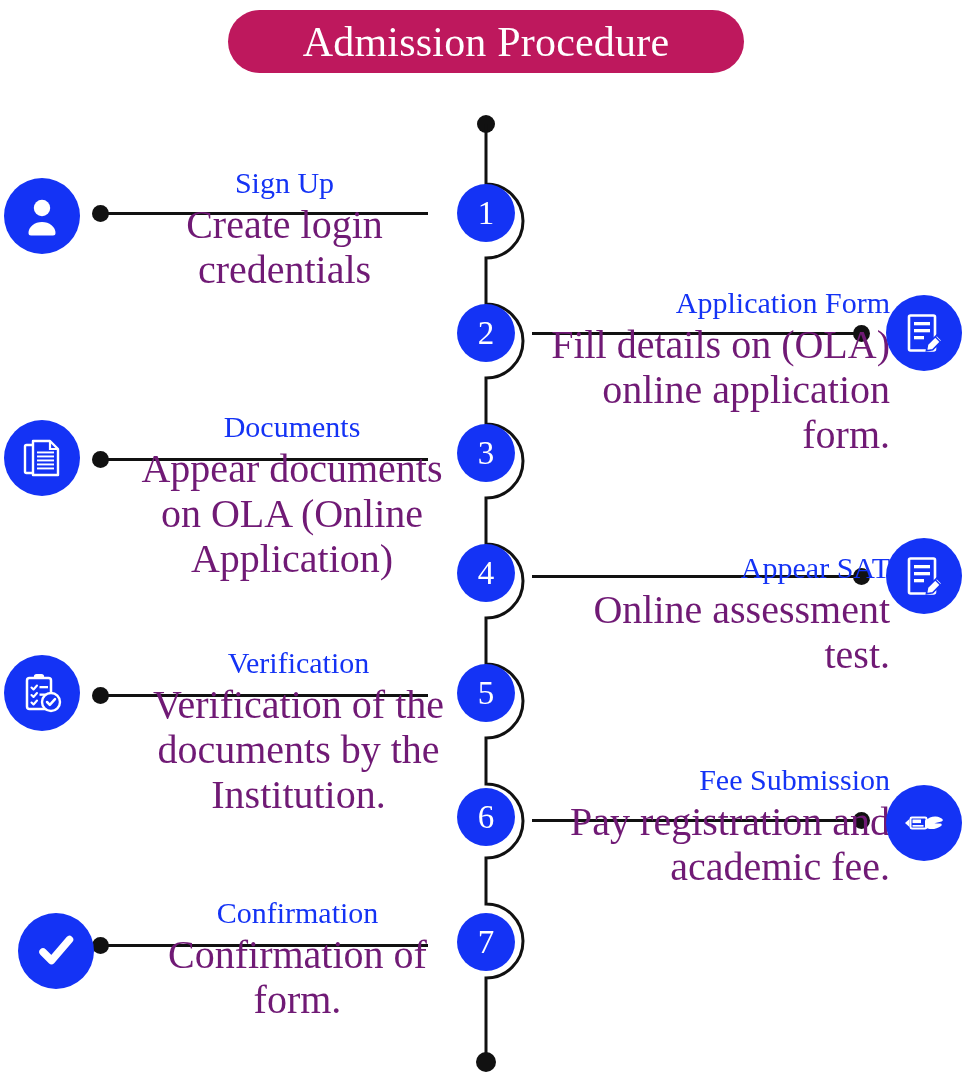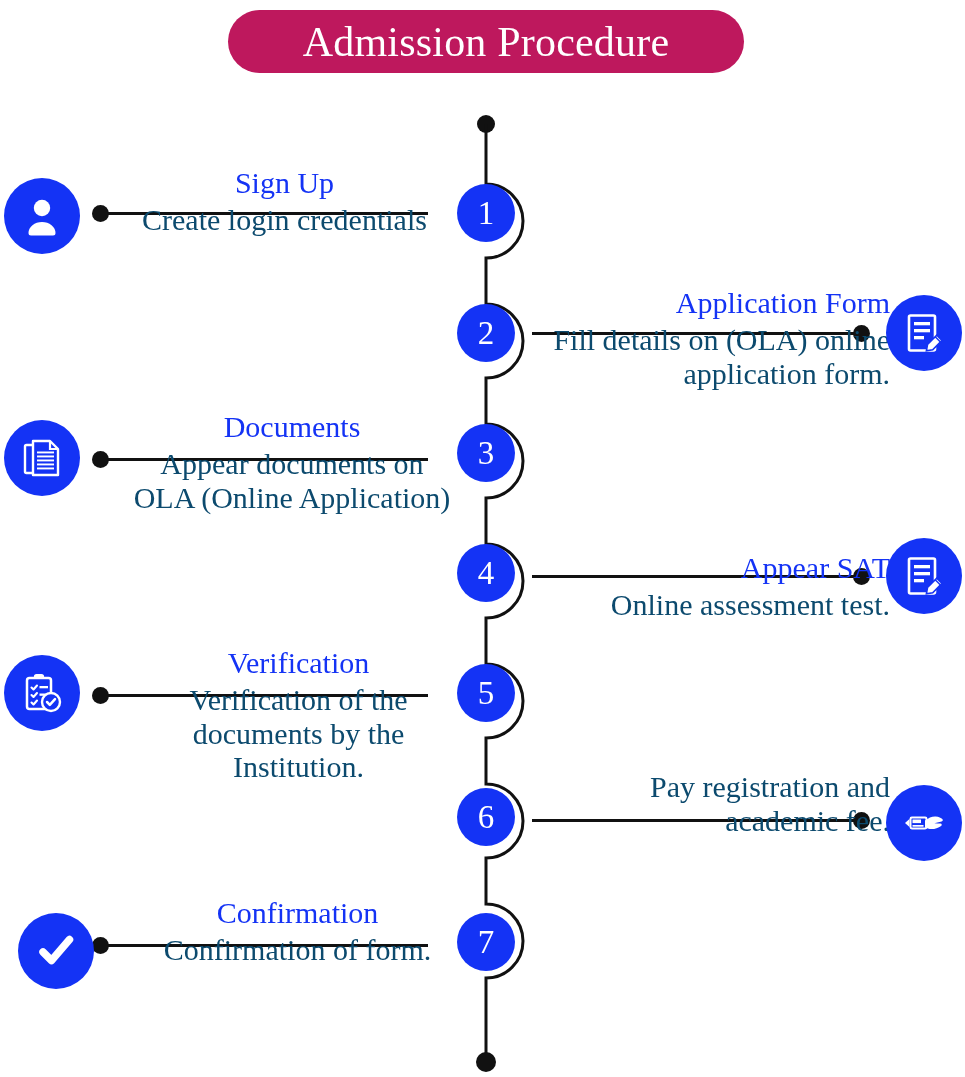--- a/index.html
+++ b/index.html
@@ -52,21 +52,21 @@
   .conn.left  .dot{left:-8px;}
   .conn.right .dot{right:-8px;}
 
   
   .txt{position:absolute;z-index:2;}
   .txt .head{
     color:#1433f5;font-size:30px;line-height:1.0;white-space:nowrap;
     margin:0 0 4px 3px;
   }
   .txt .body{
-    color:#0c4a6e;font-size:30px;line-height:1.12;margin:5px 0 0 3px;
+    color:#701a75;font-size:40px;line-height:1.12;margin:5px 0 0 3px;
   }
 
   .left-txt{text-align:center;}
   .right-txt{text-align:right;}
 </style>
 </head>
 <body>
 
 <div id="stage">
 
@@ -219,20 +219,21 @@
   </div>
 
   <div class="step">
     <div class="badge" style="left:457px;top:788px;">
       <span>6</span>
     </div>
     <div class="conn right" style="left:532px;top:819px;width:330px;">
       <span class="dot"></span>
     </div>
     <div class="txt right-txt" style="left:538px;top:765px;width:352px;">
+      <div class="head">Fee Submission</div>
       <div class="body">Pay registration and academic fee.</div>
     </div>
     <div class="iconcircle" style="left:886px;top:785px;">
       <svg width="46" height="46" viewBox="0 0 46 46">
         <path d="M4,23 l4.5,-4 v8 z" fill="#fff"></path>
         <rect x="9.5" y="17.5" width="16" height="11" rx="1.4" fill="none" stroke="#fff" stroke-width="2"></rect>
         <rect x="11.5" y="19.5" width="8.5" height="3.6" fill="#fff"></rect>
         <rect x="11.5" y="25" width="11" height="1.7" fill="#fff"></rect>
         <path d="M24,20.5 c3.5,-2.5 7,-4.2 10.5,-4 c3.5,.2 5.6,1.4 6.8,2.6 c.9,.9 .6,2.2 -.7,2.5 l-7.2,1.6 c2.4,.2 4.4,.3 6,.3 c1.4,0 1.9,1.6 .7,2.4 c-2.6,1.8 -6.2,3.2 -9.6,3.2 c-2.6,0 -4.6,-.7 -6.5,-1.8 z" fill="#fff"></path>
       </svg>

